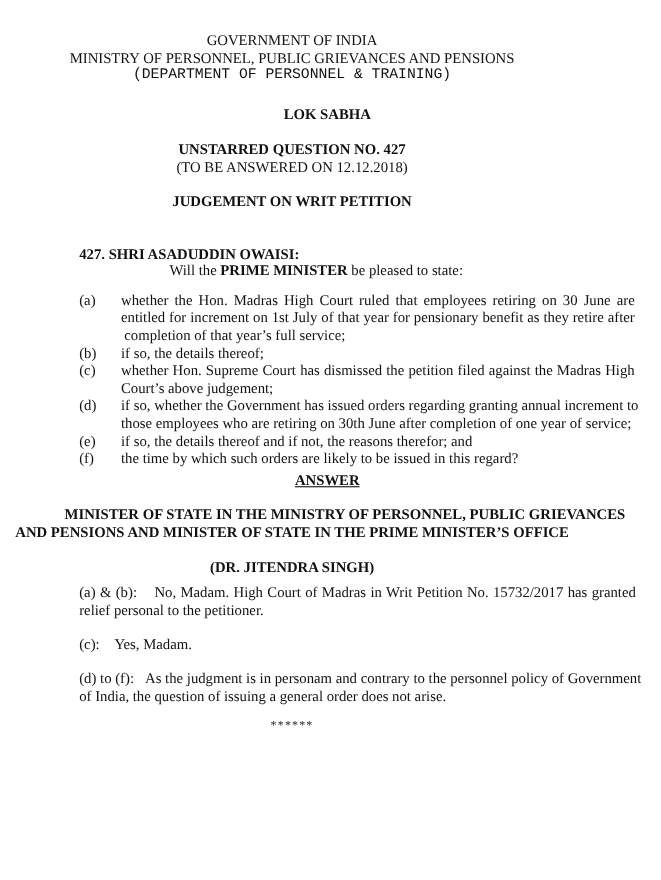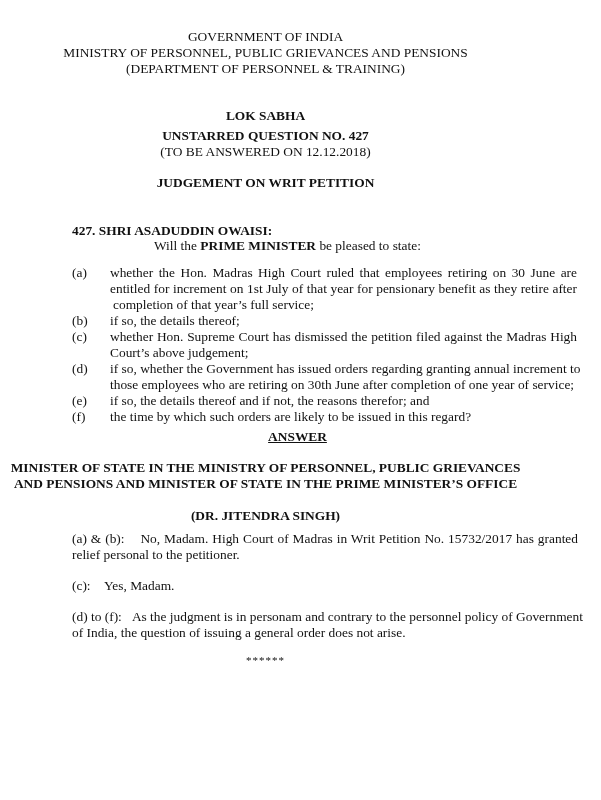--- a/index.html
+++ b/index.html
@@ -9,23 +9,23 @@
   .line { position:absolute; white-space:nowrap; line-height:16px; }
   .bold { font-weight:bold; }
   .u { text-decoration:underline;margin-left:32px; }
   .just { text-align:justify; text-align-last:justify; }
 </style>
 </head>
 <body>
 
 <div class="line center" style="top:29px;">GOVERNMENT OF INDIA</div>
 <div class="line center" style="top:45px;">MINISTRY OF PERSONNEL, PUBLIC GRIEVANCES AND PENSIONS</div>
-<div class="line center" style="top:61px;">(DEPARTMENT OF PERSONNEL &amp; TRAINING)</div>
+<div class="line center" style="top:61px;font-family:Liberation Mono, monospace;">(DEPARTMENT OF PERSONNEL &amp; TRAINING)</div>
 
-<div class="line center bold" style="top:108px;">LOK SABHA</div>
+<div class="line center bold" style="top:96px;padding-left:32px;">LOK SABHA</div>
 <div class="line center bold" style="top:128px;">UNSTARRED QUESTION NO. 427</div>
 <div class="line center" style="top:144px;">(TO BE ANSWERED ON 12.12.2018)</div>
 
 <div class="line center bold" style="top:175px;">JUDGEMENT ON WRIT PETITION</div>
 
 <div class="line bold" style="top:207px; left:72px;margin-top:16px;">427. SHRI ASADUDDIN OWAISI:</div>
 
 <div class="line" style="top:238px; left:110px;margin-left:44px;">
   <span>Will the </span><span class="bold">PRIME MINISTER</span><span> be pleased to state:</span>
 </div>
@@ -56,21 +56,21 @@
     <div class="line" style="top:393px; left:110px;">if so, the details thereof and if not, the reasons therefor; and</div>
   </div>
   <div>
     <div class="line" style="top:409px; left:72px;">(f)</div>
     <div class="line" style="top:409px; left:110px;">the time by which such orders are likely to be issued in this regard?</div>
   </div>
 </div>
 
 <div class="line center bold u" style="top:429px;">ANSWER</div>
 
-<div class="line center bold" style="top:460px;">MINISTER OF STATE IN THE MINISTRY OF PERSONNEL, PUBLIC GRIEVANCES</div>
+<div class="line center bold" style="top:460px;margin-left:48px;">MINISTER OF STATE IN THE MINISTRY OF PERSONNEL, PUBLIC GRIEVANCES</div>
 <div class="line center bold" style="top:476px;">AND PENSIONS AND MINISTER OF STATE IN THE PRIME MINISTER’S OFFICE</div>
 <div class="line center bold" style="top:508px;">(DR. JITENDRA SINGH)</div>
 
 <div>
   <div class="line just" style="top:531px; left:72px; width:506px;">
     <span>(a) &amp; (b):</span>&nbsp;&nbsp;&nbsp;&nbsp;<span>No, Madam. High Court of Madras in Writ Petition No. 15732/2017 has granted</span>
   </div>
   <div class="line" style="top:547px; left:72px;">relief personal to the petitioner.</div>
 </div>
 

